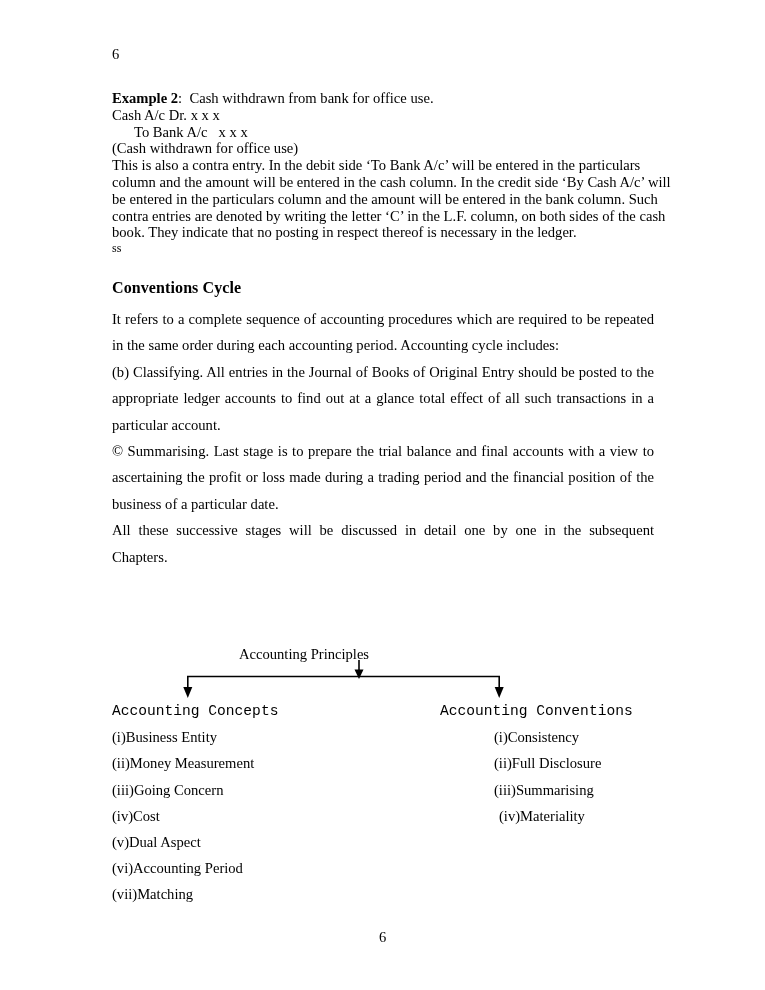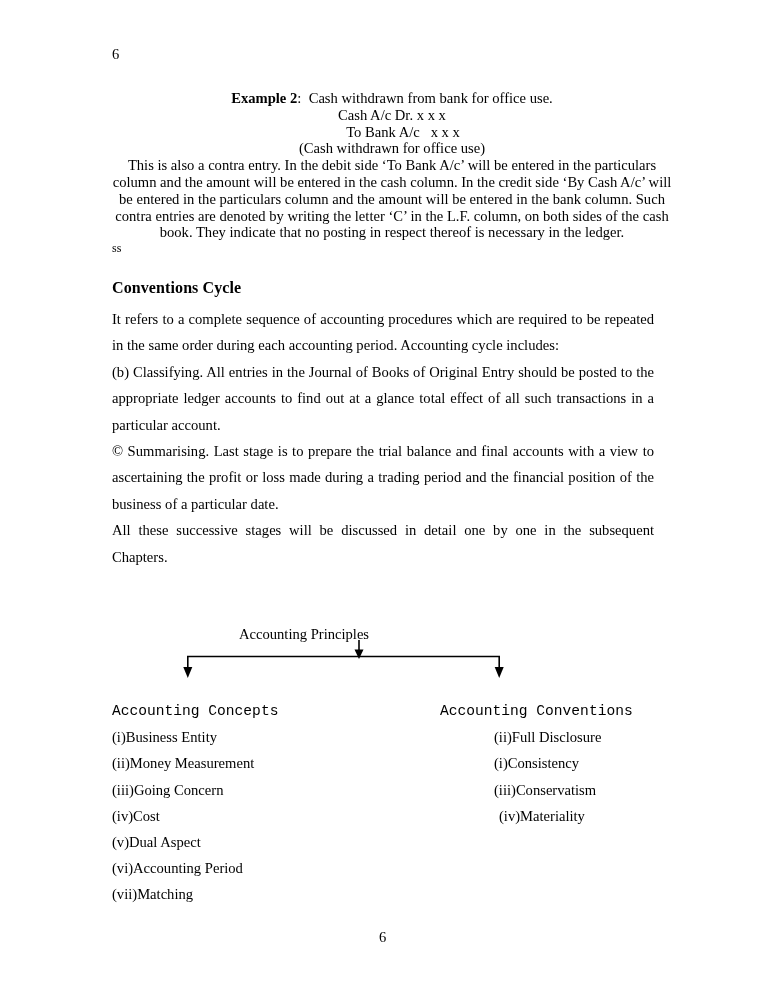--- a/index.html
+++ b/index.html
@@ -42,21 +42,21 @@
 
   
   .block-example {
     left: 112px;
     top: 90px;
     width: 560px;
     font-size: 14.6px;
     line-height: 16.8px;
     text-align: left;
   }
-  .block-example .ln { white-space: pre; text-align: center; }
+  .block-example .ln { white-space: pre; }
   .block-example .ln.wrapline { white-space: normal; }
   .lead-bold { font-weight: bold; }
   .indent-1 { padding-left: 22px; }
 
   .tiny-ss {
     font-size: 12px;
     line-height: 14px;
     margin-top: 0;
   }
 
@@ -82,21 +82,21 @@
   }
   .body-col p {
     margin: 0 0 0 0;
     text-align: justify;
   }
   .body-col p:last-child { margin-bottom: 16px; }
 
   
   .diagram {
     left: 0;
-    top: 620px;
+    top: 640px;
     width: 658px;
     height: 70px;
   }
   .diagram-title {
     position: absolute;
     left: 0;
     right: 0;
     top: 5px;
     text-align: center;
     font-size: 14.6px;
@@ -185,22 +185,22 @@
       <li>(iv)Cost</li>
       <li>(v)Dual Aspect</li>
       <li>(vi)Accounting Period</li>
       <li>(vii)Matching</li>
     </ul>
   </div>
 
   <div class="abs col col-right">
     <div class="col-head">Accounting Conventions</div>
     <ul>
+      <li>(i)Consistency</li>
       <li>(ii)Full Disclosure</li>
-      <li>(i)Consistency</li>
-      <li>(iii)Conservatism</li>
+      <li>(iii)Summarising</li>
       <li class="extra-indent">(iv)Materiality</li>
     </ul>
   </div>
 
   <div class="abs footer-folio">6</div>
 
 </div>
 
 </body></html>

